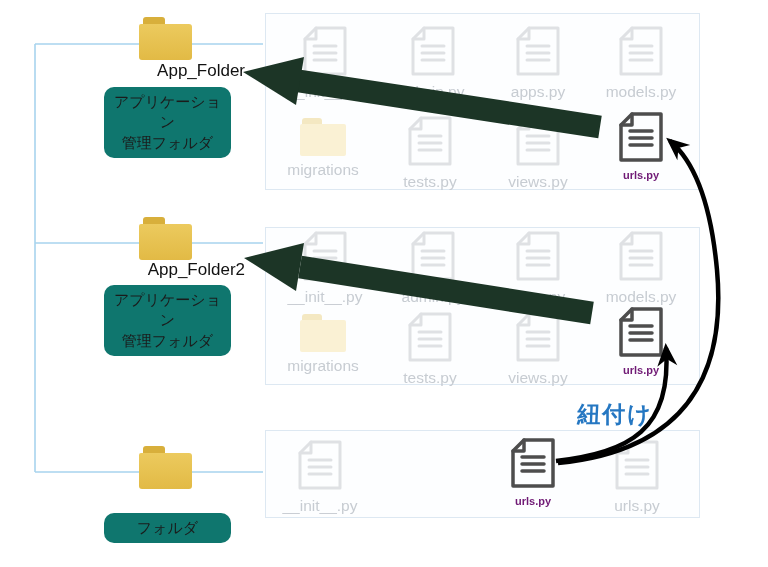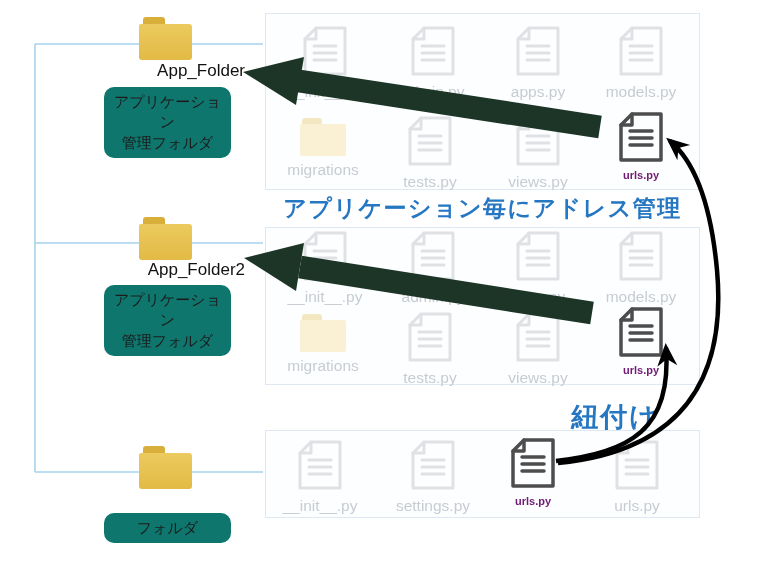--- a/index.html
+++ b/index.html
@@ -42,21 +42,21 @@
   .tree-name { position:absolute; left:85px; width:160px; text-align:right;
                font-size:17px; color:#111; z-index:3; }
   .note { position:absolute; left:104px; width:127px; background:#0f766e; border-radius:10px;
           padding:5px 4px; text-align:center; font-size:15px; line-height:1.35;
           color:#1b1b1b; z-index:3; }
 
   .blue-note { position:absolute; color:#2577c2; font-weight:bold; z-index:5; }
   #route-note { left:265px; top:193px; width:435px; text-align:center;
                 font-size:23px; letter-spacing:1.5px; }
   #bind-note  { left:563px; top:399px; width:104px; text-align:center;
-                font-size:27px; letter-spacing:2px; }
+                font-size:23px; letter-spacing:2px; }
 </style>
 </head>
 <body>
 
 <div id="stage">
 
   <svg id="treelines" class="layer" width="768" height="567">
     <path d="M35,44 H263 M35,243 H263 M35,472 H263 M35,44 V472" stroke="#a8d4ee" stroke-width="1.6" fill="none"></path>
   </svg>
 
@@ -224,30 +224,20 @@
 
   <div class="cell abs" style="left:268px;top:440px">
     <svg class="doc" width="44" height="50">
         <polygon points="13,2 42,2 42,48 2,48 2,13"></polygon>
         <polyline points="13,2 13,13 2,13"></polyline>
         <line x1="11" y1="20" x2="33" y2="20"></line>
         <line x1="11" y1="27" x2="33" y2="27"></line>
         <line x1="11" y1="34" x2="33" y2="34"></line>
       </svg>
     <span class="fname">__init__.py</span>
-  </div>
-  <div class="cell abs" style="left:381px;top:440px">
-    <svg class="doc" width="44" height="50">
-        <polygon points="13,2 42,2 42,48 2,48 2,13"></polygon>
-        <polyline points="13,2 13,13 2,13"></polyline>
-        <line x1="11" y1="20" x2="33" y2="20"></line>
-        <line x1="11" y1="27" x2="33" y2="27"></line>
-        <line x1="11" y1="34" x2="33" y2="34"></line>
-      </svg>
-    <span class="fname">settings.py</span>
   </div>
   <div class="cell active abs" style="left:481px;top:438px">
     <svg class="doc" width="44" height="50">
         <polygon points="13,2 42,2 42,48 2,48 2,13"></polygon>
         <polyline points="13,2 13,13 2,13"></polyline>
         <line x1="11" y1="19" x2="33" y2="19"></line>
         <line x1="11" y1="26" x2="33" y2="26"></line>
         <line x1="11" y1="33" x2="33" y2="33"></line>
       </svg>
     <span class="fname">urls.py</span>
@@ -284,21 +274,20 @@
   </div>
 
   <div class="tree-folder" style="top:446px">
       <div class="tab"></div>
       <div class="body"></div>
     </div>
   <div class="note" style="top:513px">
     <div>フォルダ</div>
   </div>
 
-  <div id="route-note" class="blue-note">アプリケーション毎にアドレス管理</div>
   <div id="bind-note" class="blue-note">紐付け</div>
 
   <svg id="arrows" class="layer" width="768" height="567">
     <defs>
       <marker id="mh" markerUnits="userSpaceOnUse" markerWidth="28" markerHeight="28" refX="20" refY="13" orient="auto">
         <path d="M2,3 L25,13 L2,23 L9,13 Z" fill="#000"></path>
       </marker>
     </defs>
 
     <g>

